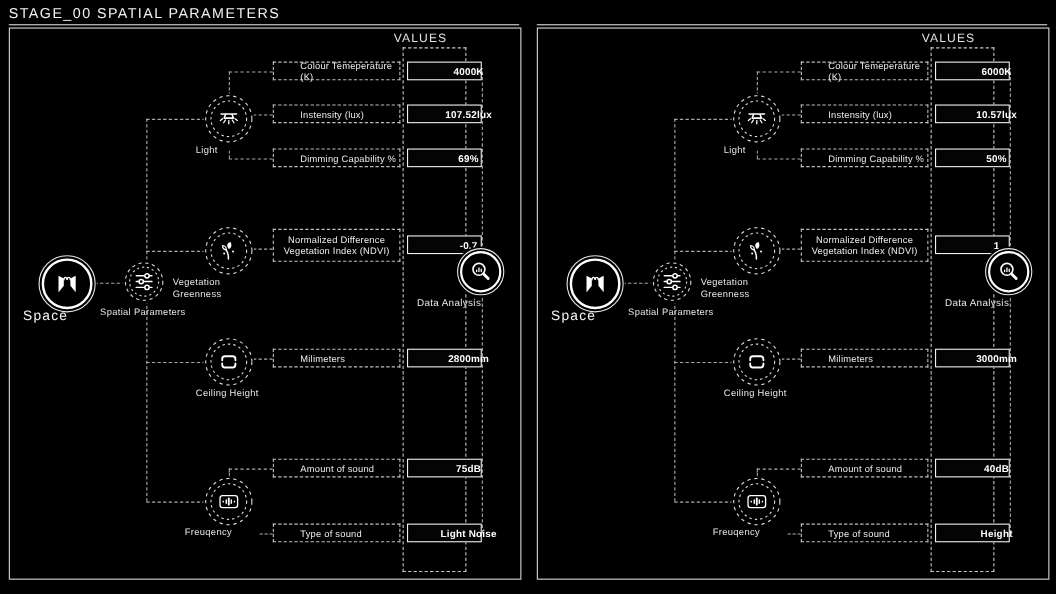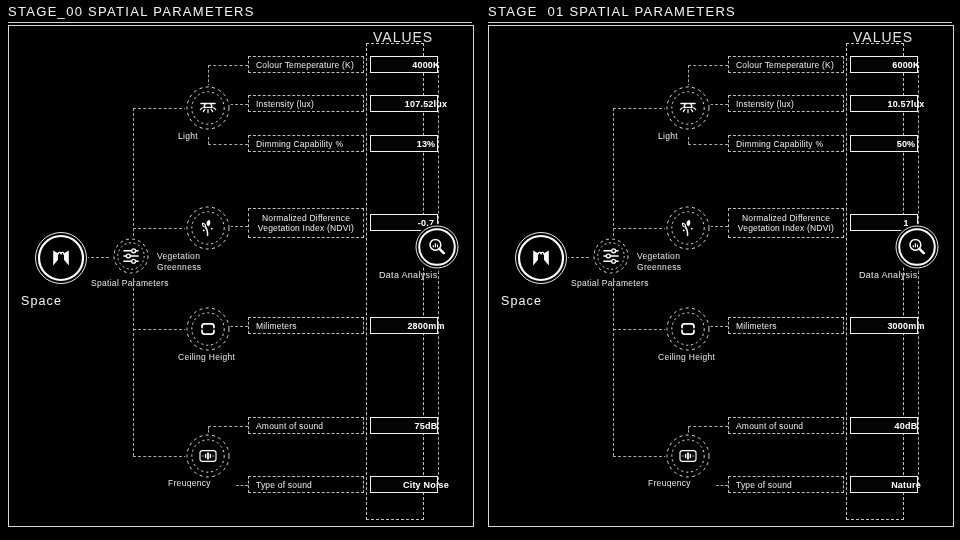--- a/index.html
+++ b/index.html
@@ -8,26 +8,26 @@
   .ptitle{position:absolute;top:4px;font-size:13px;font-weight:500;letter-spacing:1.3px;
     color:#f2f2f2;white-space:pre;}
   .punder{position:absolute;top:22px;width:464px;height:1px;background:#d6d6d6;}
   .panel{position:absolute;top:25px;width:464px;height:500px;border:1px solid #d8d8d8;
     background:#000;box-sizing:content-box;}
   .p0{left:8px}.p1{left:488px}
   .t0{left:8px}.t1{left:488px}
   .panel *{position:absolute;}
   .hdash{border-top:1px dashed #a9a9a9;height:0;}
   .vdash{border-left:1px dashed #a9a9a9;width:0;}
-  .vhead{left:364px;top:3px;width:58px;text-align:left;font-size:14px;letter-spacing:1px;
+  .vhead{left:349px;top:3px;width:58px;text-align:left;font-size:11px;letter-spacing:1px;
     color:#e0e0e0;}
   .vcol{left:357px;top:17px;width:58px;height:477px;border:1px dashed #c4c4c4;box-sizing:border-box;}
   .pbox{left:239px;width:116px;height:17px;border:1px dashed #bdbdbd;box-sizing:border-box;
     color:#ececec;font-size:8.5px;letter-spacing:0.2px;display:flex;align-items:center;
-    padding-left:7px;background:#000;}
+    padding-left:24px;background:#000;}
   .pbox.tall{height:30px;padding:0;justify-content:center;text-align:center;line-height:1.2;}
   .vbox{left:361px;width:68px;height:17px;border:1px solid #f1f1f1;box-sizing:border-box;
     color:#fff;font-size:9px;font-weight:bold;display:flex;align-items:center;
     justify-content:center;background:#040404;letter-spacing:0.2px;white-space:nowrap;padding-left:44px;}
   .nlabel{color:#e6e6e6;font-size:8.5px;line-height:1.3;letter-spacing:0.3px;}
   
   .pb0{top:30px}.pb1{top:69px}.pb2{top:109px}.pb3{top:182px}.pb4{top:291px}.pb5{top:391px}.pb6{top:450px}
   .vb0{top:30px}.vb1{top:69px}.vb2{top:109px}.vb3{top:188px}.vb4{top:291px}.vb5{top:391px}.vb6{top:450px}
   .branch{left:411px;width:18px;}
   .br0{top:39px}.br1{top:78px}.br2{top:118px}.br3{top:197px}.br4{top:300px}.br5{top:400px}.br6{top:459px}
@@ -50,33 +50,32 @@
   .c-ty{left:227px;top:459px;width:12px}
   .c-coll{left:429px;top:39px;height:420px}
   
   .n-light{left:175px;top:58px}.n-veg{left:175px;top:178px}.n-ceil{left:175px;top:279px}
   .n-freq{left:175px;top:406px}.n-space{left:24px;top:204px}.n-spatial{left:101px;top:209px}
   .n-data{left:404px;top:197px}
   .lb-light{left:169px;top:105px;width:60px}
   .lb-veg{left:148px;top:225px;width:80px}
   .lb-ceil{left:169px;top:326px;width:60px}
   .lb-freq{left:159px;top:452px;width:80px}
-  .lb-space{left:12px;top:267px;width:80px;font-size:12.5px;letter-spacing:1.1px;font-weight:500;color:#f4f4f4}
+  .lb-space{left:12px;top:253px;width:80px;font-size:12.5px;letter-spacing:1.1px;font-weight:500;color:#f4f4f4}
   .lb-spatial{left:82px;top:252px;width:80px}
   .lb-data{left:370px;top:244px;width:90px;font-size:9px}
 </style>
 </head>
 <body>
 
 <div class="stage">
 
   <div class="ptitle t0">STAGE_00 SPATIAL PARAMETERS</div>
   <div class="punder t0"></div>
 
-  <div class="ptitle t1">STAGE  01 SPATIAL PARAMETERS</div>
   <div class="punder t1"></div>
 
   <div class="panel p0">
 
     <div class="vdash c-trunk"></div>
     <div class="hdash c-bl"></div>
     <div class="hdash c-bv"></div>
     <div class="hdash c-bc"></div>
     <div class="hdash c-bf"></div>
     <div class="hdash c-sp"></div>
@@ -105,25 +104,25 @@
     <div class="pbox pb0">Colour Temeperature (K)</div>
     <div class="pbox pb1">Instensity (lux)</div>
     <div class="pbox pb2">Dimming Capability %</div>
     <div class="pbox tall pb3">Normalized Difference Vegetation Index (NDVI)</div>
     <div class="pbox pb4">Milimeters</div>
     <div class="pbox pb5">Amount of sound</div>
     <div class="pbox pb6">Type of sound</div>
 
     <div class="vbox vb0">4000K</div>
     <div class="vbox vb1">107.52lux</div>
-    <div class="vbox vb2">13%</div>
+    <div class="vbox vb2">69%</div>
     <div class="vbox vb3">-0.7</div>
     <div class="vbox vb4">2800mm</div>
     <div class="vbox vb5">75dB</div>
-    <div class="vbox vb6">City Noise</div>
+    <div class="vbox vb6">Light Noise</div>
 
     <svg class="n-space" width="56" height="56" viewBox="0 0 56 56">
       <circle cx="28" cy="28" r="27" fill="#000"></circle>
       <circle cx="28" cy="28" r="25.5" fill="none" stroke="#e8e8e8" stroke-width="1"></circle>
       <circle cx="28" cy="28" r="22" fill="none" stroke="#ffffff" stroke-width="2.2"></circle>
       <g transform="translate(16,16)">
         <path d="M4.2 19.6 L9 13.8 L9 7.2 L4.2 4.6 Z" fill="#fff"></path>
         <path d="M19.8 19.6 L15 13.8 L15 7.2 L19.8 4.6 Z" fill="#fff"></path>
         <path d="M9 8.4 C9.4 5.4 11.6 5.4 12 8.4 C12.4 5.4 14.6 5.4 15 8.4" stroke="#fff" stroke-width="1.3" fill="none" stroke-linecap="round"></path>
       </g>
@@ -244,21 +243,21 @@
     <div class="pbox pb4">Milimeters</div>
     <div class="pbox pb5">Amount of sound</div>
     <div class="pbox pb6">Type of sound</div>
 
     <div class="vbox vb0">6000K</div>
     <div class="vbox vb1">10.57lux</div>
     <div class="vbox vb2">50%</div>
     <div class="vbox vb3">1</div>
     <div class="vbox vb4">3000mm</div>
     <div class="vbox vb5">40dB</div>
-    <div class="vbox vb6">Nature</div>
+    <div class="vbox vb6">Height</div>
 
     <svg class="n-space" width="56" height="56" viewBox="0 0 56 56">
       <circle cx="28" cy="28" r="27" fill="#000"></circle>
       <circle cx="28" cy="28" r="25.5" fill="none" stroke="#e8e8e8" stroke-width="1"></circle>
       <circle cx="28" cy="28" r="22" fill="none" stroke="#ffffff" stroke-width="2.2"></circle>
       <g transform="translate(16,16)">
         <path d="M4.2 19.6 L9 13.8 L9 7.2 L4.2 4.6 Z" fill="#fff"></path>
         <path d="M19.8 19.6 L15 13.8 L15 7.2 L19.8 4.6 Z" fill="#fff"></path>
         <path d="M9 8.4 C9.4 5.4 11.6 5.4 12 8.4 C12.4 5.4 14.6 5.4 15 8.4" stroke="#fff" stroke-width="1.3" fill="none" stroke-linecap="round"></path>
       </g>

